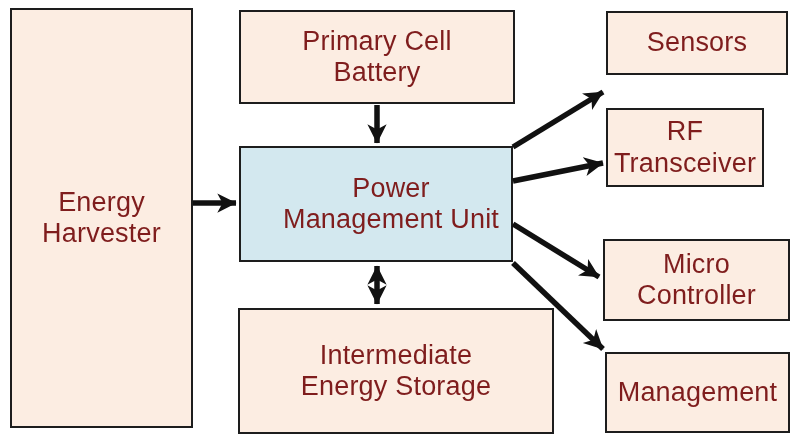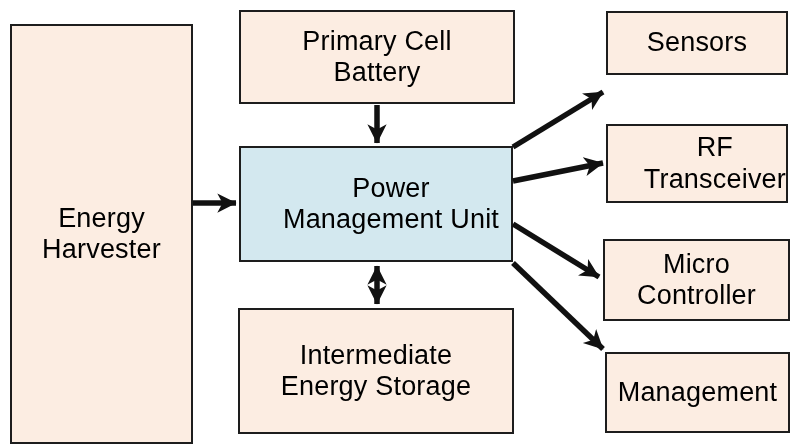--- a/index.html
+++ b/index.html
@@ -21,32 +21,32 @@
     position: absolute;
     box-sizing: border-box;
     border: 2px solid #1d1d1d;
     display: flex;
     align-items: center;
     justify-content: center;
     text-align: center;
     white-space: pre-line;
     font-size: 27px;
     line-height: 1.16;
-    color: #000000;
+    color: #7f1d1d;
     letter-spacing: 0.2px;
   }
   .box.peach { background: #fcede2; }
   .box.blue  { background: #d3e8ef; padding-left: 30px; }
 
-  #b-energy-harvester            { left: 10px;  top: 24px;  width: 183px; height: 420px; }
+  #b-energy-harvester            { left: 10px;  top: 8px;  width: 183px; height: 420px; }
   #b-primary-cell-battery        { left: 239px; top: 10px;  width: 276px; height: 94px;  }
   #b-power-management-unit       { left: 239px; top: 146px; width: 274px; height: 116px; }
-  #b-intermediate-energy-storage { left: 238px; top: 308px; width: 276px; height: 126px; justify-content: center; }
+  #b-intermediate-energy-storage { left: 238px; top: 308px; width: 316px; height: 126px; justify-content: center; }
   #b-sensors                     { left: 606px; top: 11px;  width: 182px; height: 64px;  }
-  #b-rf-transceiver              { left: 606px; top: 124px; width: 182px; height: 79px; justify-content: flex-end;  }
+  #b-rf-transceiver              { left: 606px; top: 108px; width: 158px; height: 79px;  }
   #b-micro-controller            { left: 603px; top: 239px; width: 187px; height: 82px;  }
   #b-actuators                   { left: 605px; top: 352px; width: 185px; height: 81px;  }
 
   svg.arrows {
     position: absolute;
     left: 0; top: 0;
     width: 800px;
     height: 445px;
     pointer-events: none;
   }

